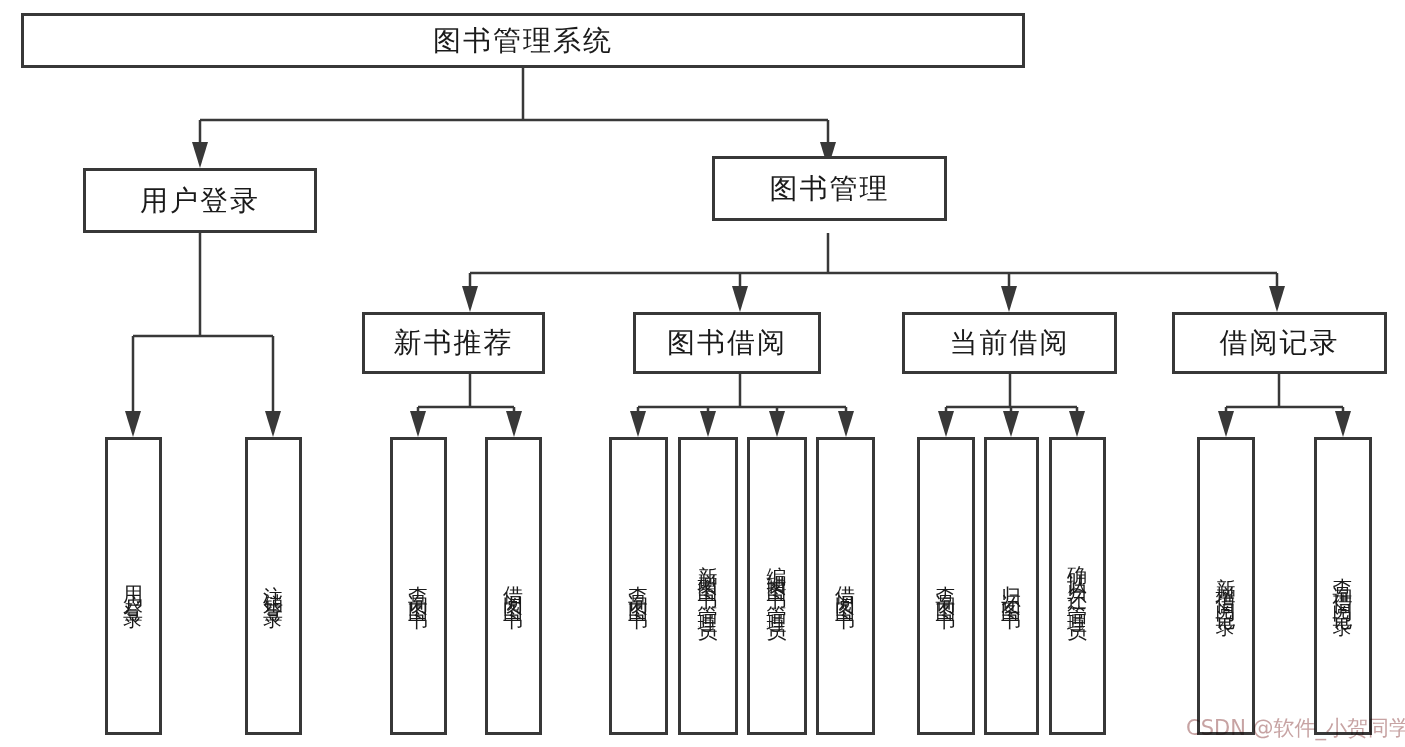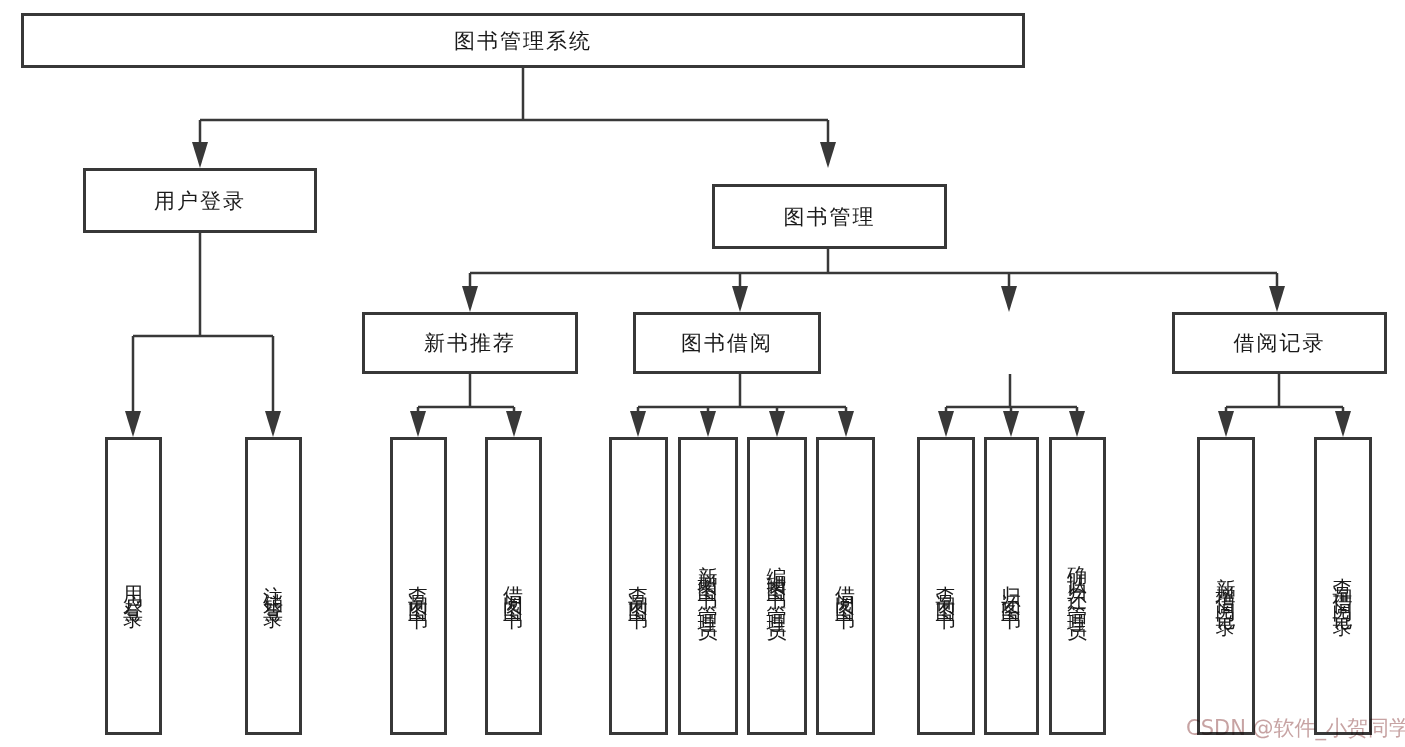--- a/index.html
+++ b/index.html
@@ -21,21 +21,21 @@
   #connectors polygon{fill:var(--line);stroke:none;}
   .node{
     position:absolute;
     box-sizing:border-box;
     border:3px solid var(--line);
     background:#fff;
     display:flex;align-items:center;justify-content:center;
     color:var(--text);
   }
   .node-h span{
-    font-size:21px;
+    font-size:28px;
     letter-spacing:2px;
     white-space:nowrap;
   }
   .node-v span{
     writing-mode:vertical-rl;
     text-orientation:mixed;
     font-size:20px;
     line-height:1;
     letter-spacing:8px;
     white-space:nowrap;
@@ -105,29 +105,32 @@
     </g>
   </svg>
 
   <div class="node node-h" style="left:21px;top:13px;width:1004px;height:55px">
     <span>图书管理系统</span>
   </div>
 
   <div class="node node-h" style="left:83px;top:168px;width:234px;height:65px">
     <span>用户登录</span>
   </div>
-  <div class="node node-h" style="left:712px;top:184px;width:235px;height:65px">
+  <div class="node node-h" style="left:712px;top:156px;width:235px;height:65px">
     <span>图书管理</span>
   </div>
 
-  <div class="node node-h" style="left:362px;top:312px;width:216px;height:62px">
+  <div class="node node-h" style="left:362px;top:312px;width:183px;height:62px">
     <span>新书推荐</span>
   </div>
   <div class="node node-h" style="left:633px;top:312px;width:188px;height:62px">
     <span>图书借阅</span>
+  </div>
+  <div class="node node-h" style="left:902px;top:312px;width:215px;height:62px">
+    <span>当前借阅</span>
   </div>
   <div class="node node-h" style="left:1172px;top:312px;width:215px;height:62px">
     <span>借阅记录</span>
   </div>
 
   <div class="node node-v" style="left:105px;top:437px;width:57px;height:298px">
     <span>用户登录</span>
   </div>
   <div class="node node-v" style="left:245px;top:437px;width:57px;height:298px">
     <span>注销登录</span>

